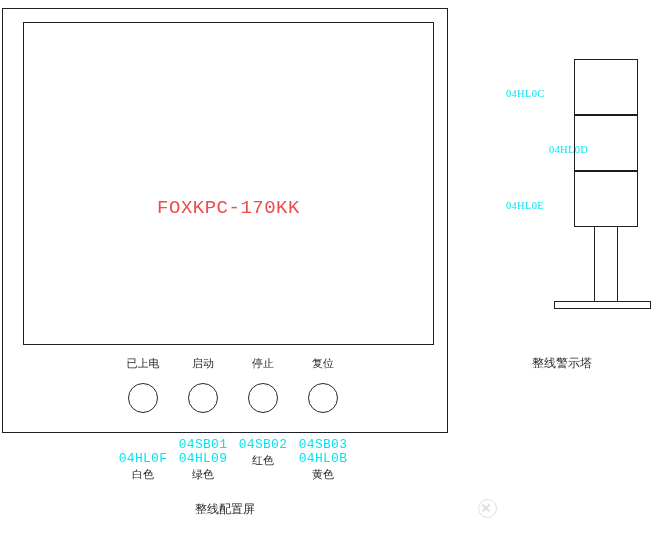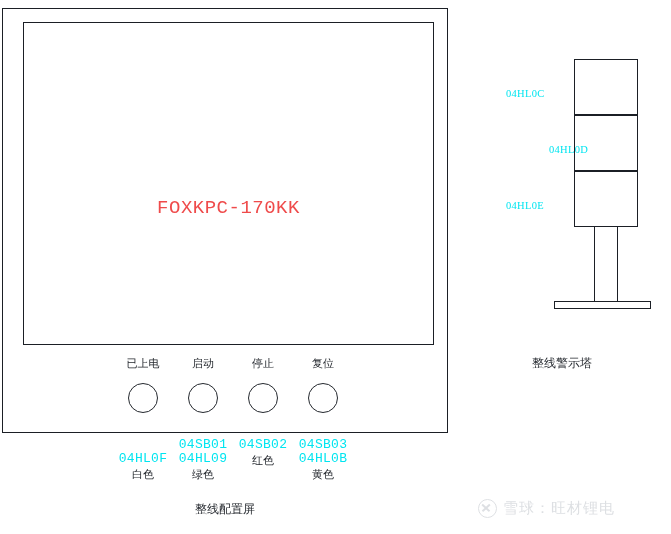--- a/index.html
+++ b/index.html
@@ -286,16 +286,15 @@
 
     <div id="tower-tag-1" class="tower-tag">04HL0C</div>
     <div id="tower-tag-2" class="tower-tag">04HL0D</div>
     <div id="tower-tag-3" class="tower-tag">04HL0E</div>
 
     <div id="tower-caption">整线警示塔</div>
   </div>
 
   <div id="watermark">
     <div id="watermark-logo"></div>
-    <div id="watermark-text">雪球：旺材锂电</div>
   </div>
 
 </div>
 
 </body></html>

